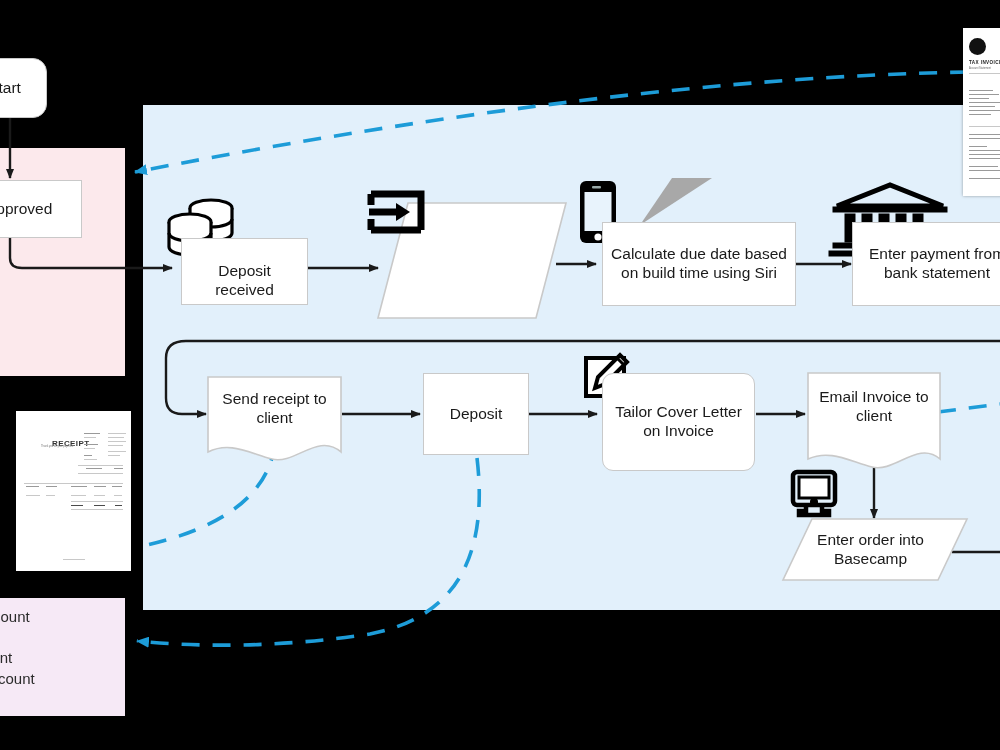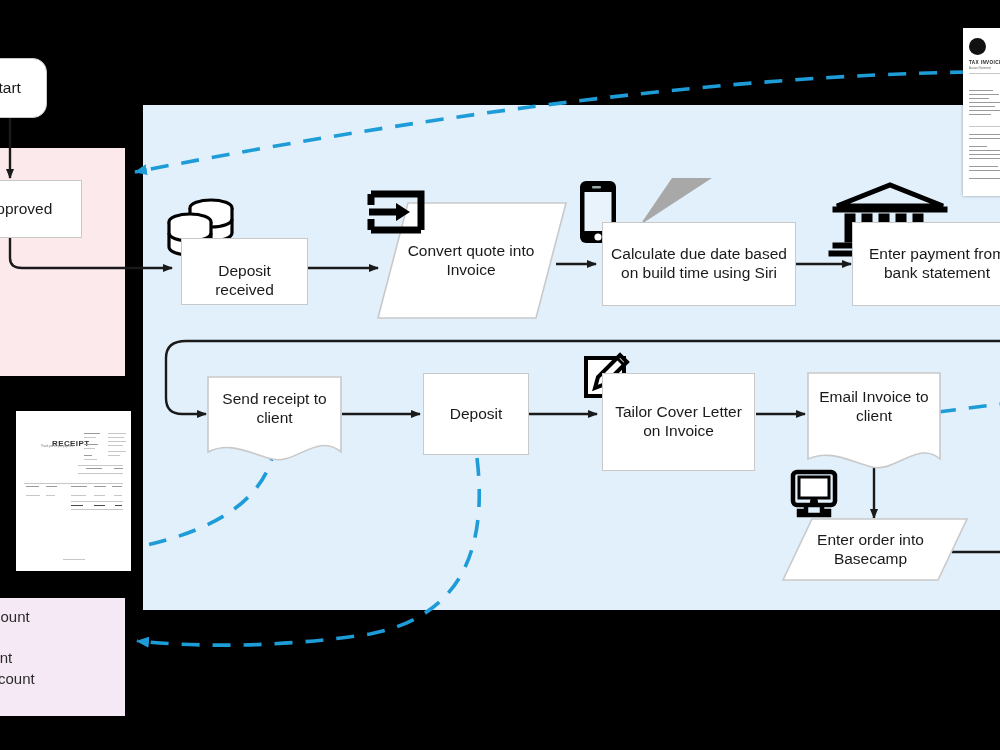--- a/index.html
+++ b/index.html
@@ -190,41 +190,38 @@
   </div>
 
   <div class="node" style="left:-42px;top:180px;width:124px;height:58px;">
     <span class="lbl">approved</span>
   </div>
 
   <div class="node" style="left:181px;top:238px;width:127px;height:67px;align-items:flex-end;">
     <span class="lbl">Deposit received</span>
   </div>
 
-  <div class="node para" style="left:382px;top:230px;width:178px;height:62px;">
-    <span class="lbl">Convert quote into Invoice</span>
-  </div>
 
   <div class="node" style="left:602px;top:222px;width:194px;height:84px;">
     <span class="lbl">Calculate due date based on build time using Siri</span>
   </div>
 
   <div class="node" style="left:852px;top:222px;width:170px;height:84px;">
     <span class="lbl">Enter payment from bank statement</span>
   </div>
 
   <div class="node doc" style="left:208px;top:377px;width:133px;height:64px;">
     <span class="lbl">Send receipt to client</span>
   </div>
 
   <div class="node" style="left:423px;top:373px;width:106px;height:82px;">
     <span class="lbl">Deposit</span>
   </div>
 
-  <div class="node" style="left:602px;top:373px;width:153px;height:98px;">
+  <div class="node" style="left:602px;top:373px;width:153px;height:98px;border-radius:11px;">
     <span class="lbl">Tailor Cover Letter on Invoice</span>
   </div>
 
   <div class="node doc" style="left:808px;top:373px;width:132px;height:68px;">
     <span class="lbl">Email Invoice to client</span>
   </div>
 
   <div class="node para" style="left:788px;top:519px;width:165px;height:61px;">
     <span class="lbl">Enter order into Basecamp</span>
   </div>

